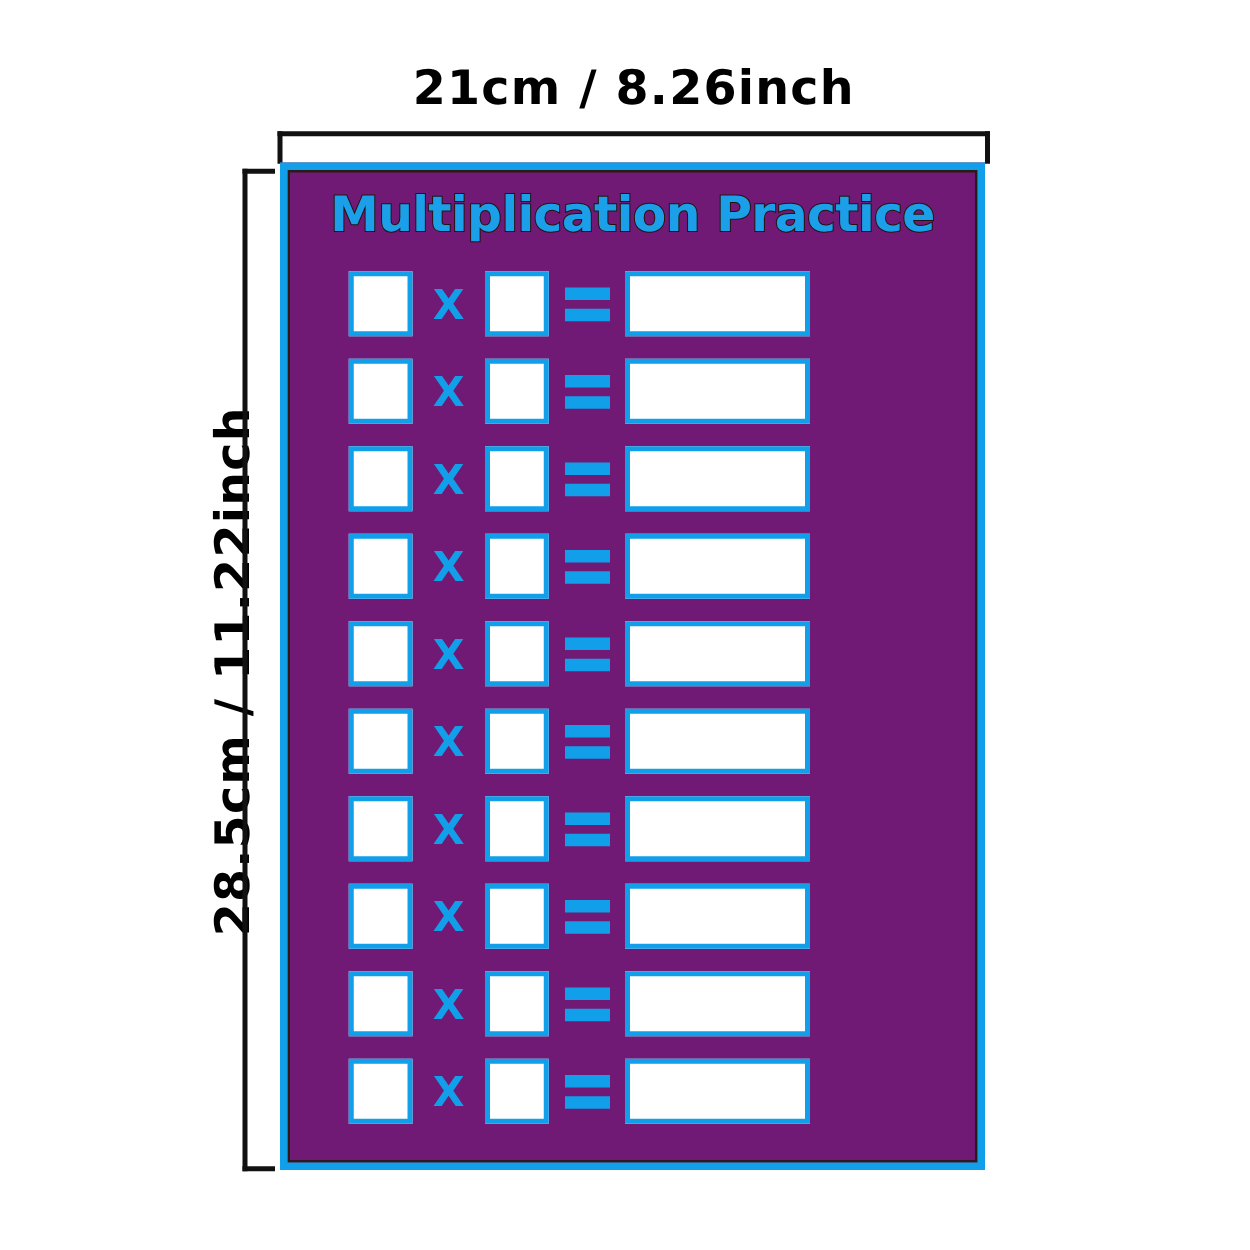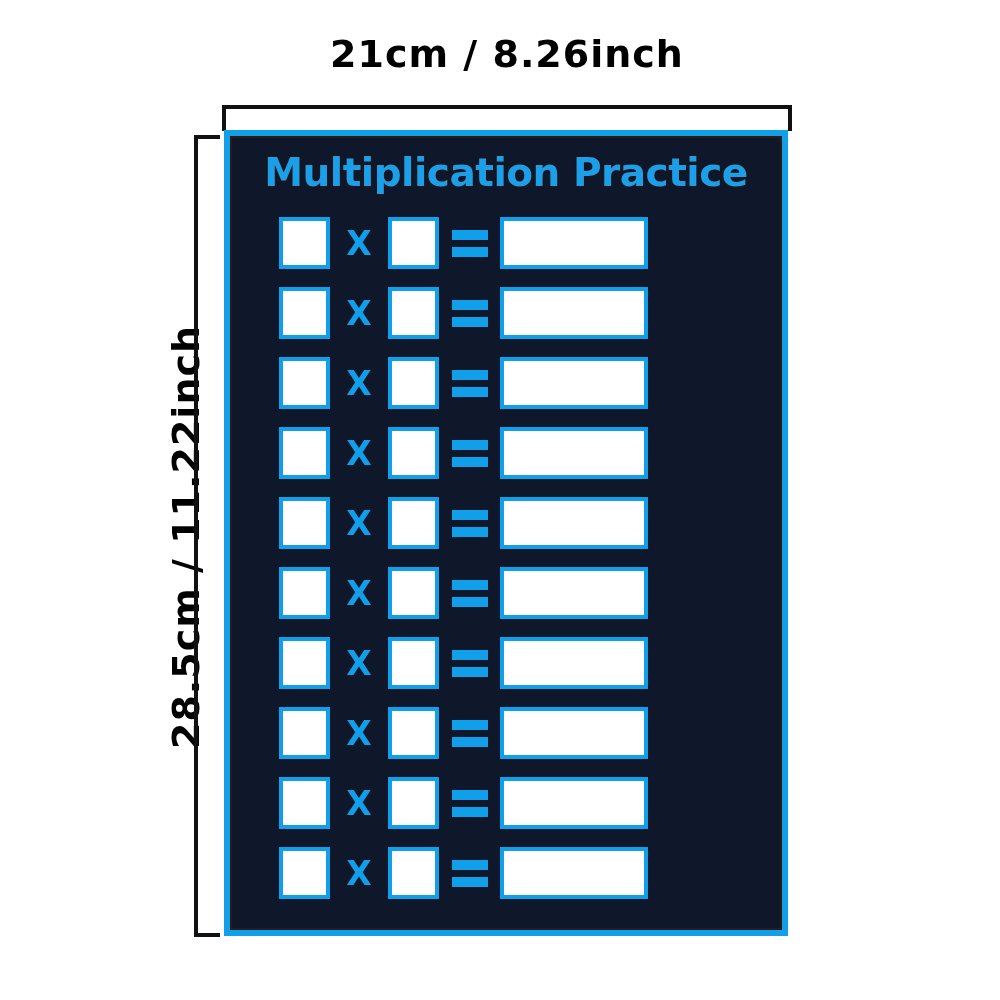--- a/index.html
+++ b/index.html
@@ -12,21 +12,21 @@
     height: 1000px;
     position: relative;
     font-family: "DejaVu Sans", sans-serif;
     overflow: hidden;
   }
 
   
   #top-dim-label {
     position: absolute;
     left: 222px;
-    top: 32px;
+    top: 48px;
     width: 570px;
     text-align: center;
     font-family: "DejaVu Sans", sans-serif;
     font-size: 38px;
     font-weight: 700;
     letter-spacing: 1px;
     color: #000000;
     white-space: nowrap;
   }
   #left-dim-label {
@@ -70,21 +70,21 @@
   }
 
   
   #worksheet-page {
     position: absolute;
     left: 224px;
     top: 130px;
     width: 564px;
     height: 806px;
     box-sizing: border-box;
-    background: #0f172a;
+    background: #701a75;
     border: 6px solid #119fe9;
     box-shadow: inset 0 0 0 2px #2b1a16;
   }
 
   #page-inner {
     position: absolute;
     left: 0; right: 0; top: 0; bottom: 0;
     padding: 0;
   }
 

